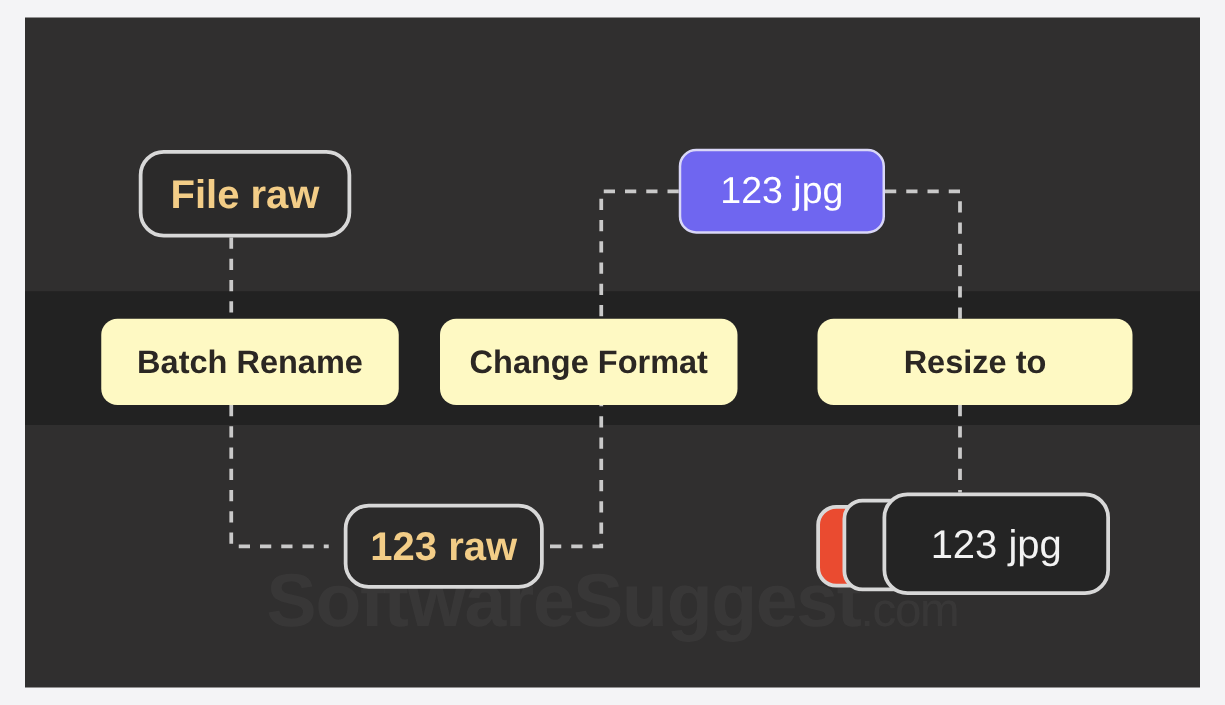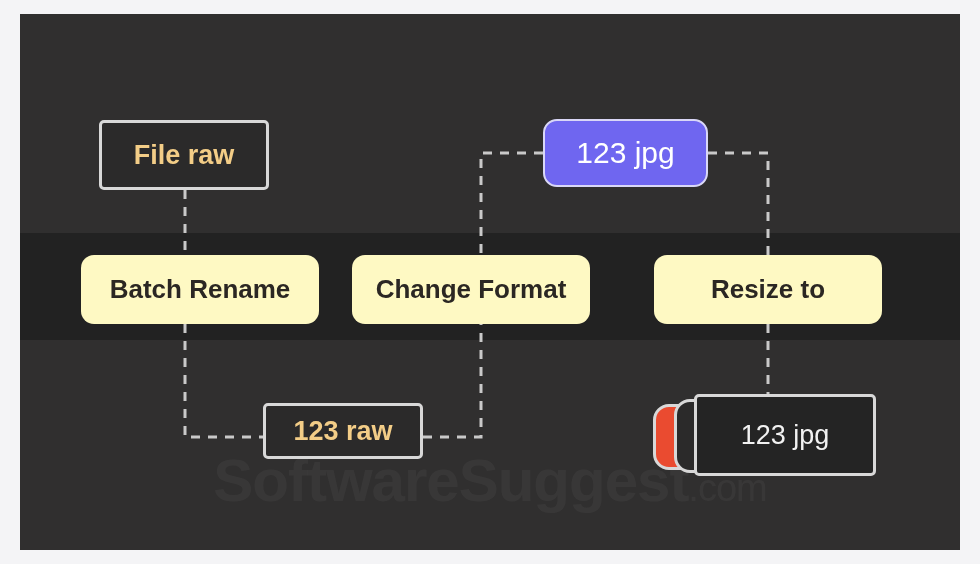--- a/index.html
+++ b/index.html
@@ -84,24 +84,25 @@
     align-items: center;
     justify-content: center;
     box-sizing: border-box;
     white-space: nowrap;
   }
 
   
   .node.outline {
     background: #2b2a2a;
     border: 3px solid #d8d8d8;
-    border-radius: 5px;
+    border-radius: 20px;
     color: #f3cd87;
-    font-size: 27px;
+    font-size: 32px;
     font-weight: 600;
+    margin-left: 12px;
   }
   .node.outline.light-text {
     color: #f2f2f2;
     background: #242424;
     font-weight: 500;
   }
 
   
   .node.accent {
     background: #6f66f0;
@@ -171,25 +172,25 @@
     </div>
 
     <div class="node action" style="left:61px; top:241px; width:238px; height:69px;">
       <span>Batch Rename</span>
     </div>
 
     <div class="node action" style="left:332px; top:241px; width:238px; height:69px;">
       <span>Change Format</span>
     </div>
 
-    <div class="node action" style="left:634px; top:241px; width:228px; height:69px;justify-content:center;">
+    <div class="node action" style="left:634px; top:241px; width:252px; height:69px;justify-content:center;">
       <span>Resize to</span>
     </div>
 
-    <div class="node outline" style="left:243px; top:389px; width:160px; height:56px;text-align:right;">
+    <div class="node outline" style="left:243px; top:389px; width:160px; height:68px;text-align:right;">
       <span>123 raw</span>
     </div>
 
     <div class="stack-layer back" style="left:633px; top:390px; width:78px; height:66px;"></div>
     <div class="stack-layer mid" style="left:654px; top:385px; width:90px; height:74px;"></div>
 
     <div class="node outline light-text" style="left:674px; top:380px; width:182px; height:82px;">
       <span>123 jpg</span>
     </div>
 

